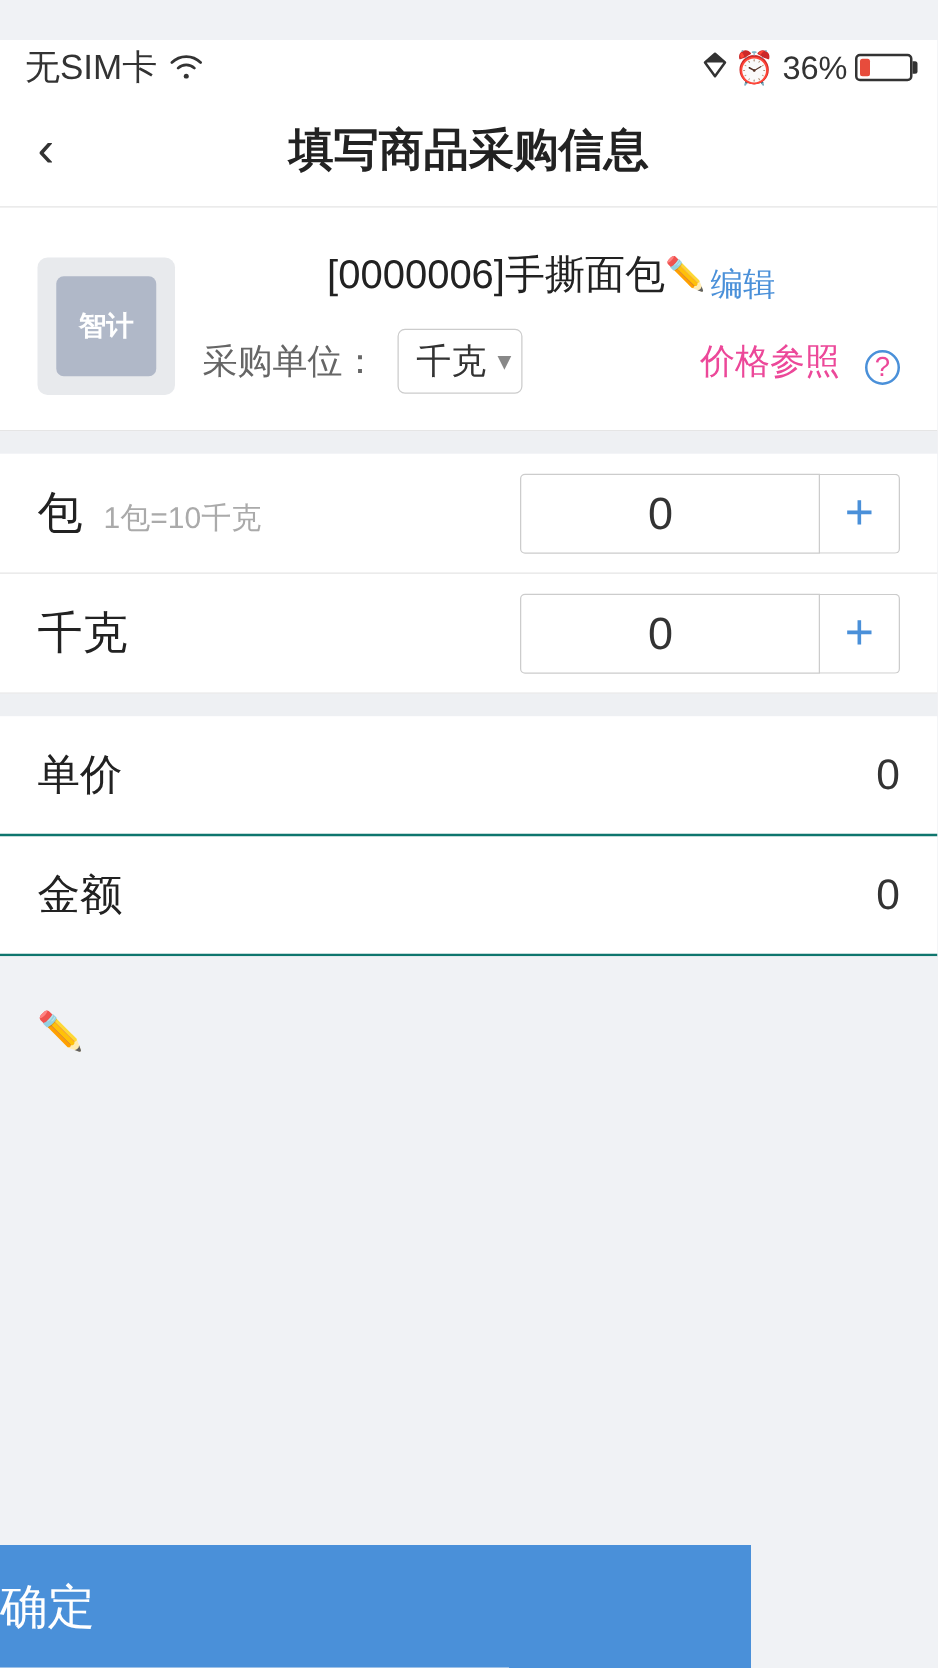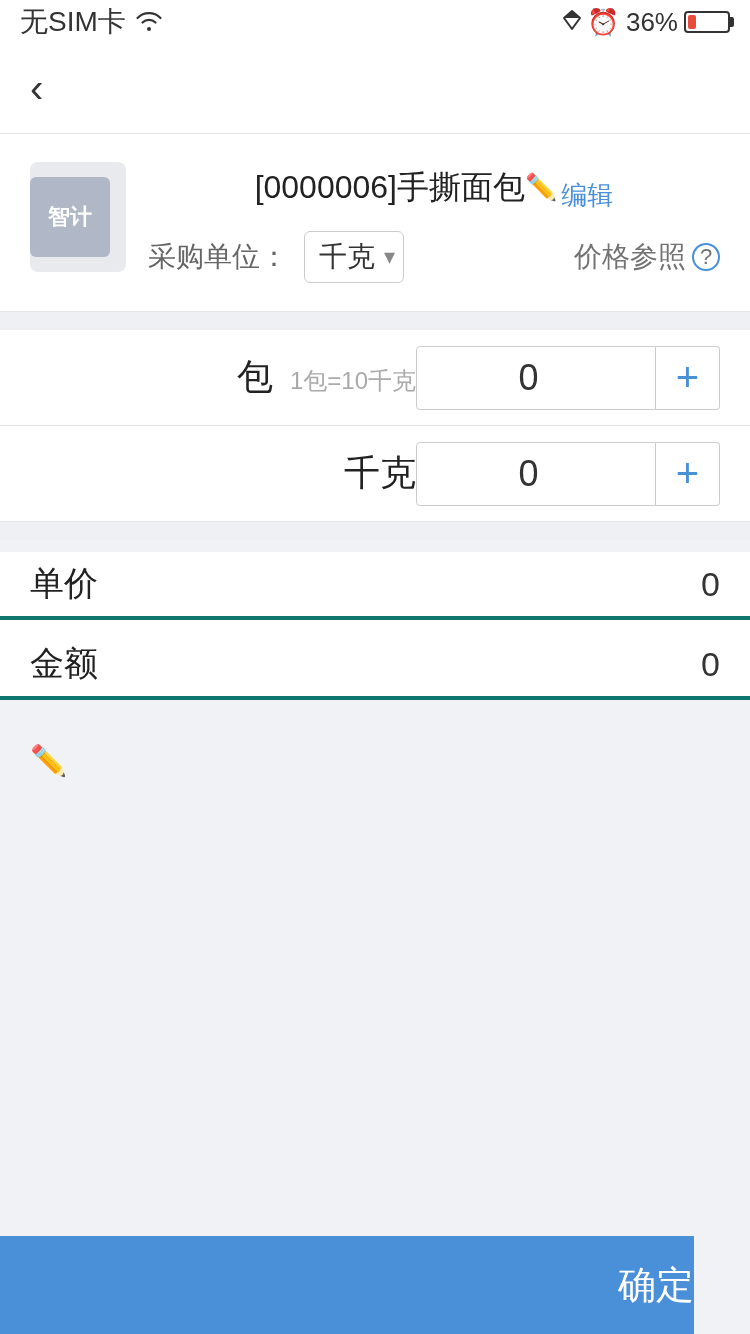--- a/index.html
+++ b/index.html
@@ -17,20 +17,21 @@
     .status-bar {
       width: 750px;
       height: 44px;
       background: #fff;
       display: flex;
       align-items: center;
       justify-content: space-between;
       padding: 0 20px;
       font-size: 28px;
       color: #333;
+      margin-top: 32px;
     }
     .status-left { display: flex; align-items: center; gap: 8px; }
     .status-center { font-size: 30px; font-weight: 500; }
     .status-right { display: flex; align-items: center; gap: 6px; font-size: 26px; }
     .battery-icon {
       width: 46px; height: 22px; border: 2px solid #333; border-radius: 4px; position: relative; display: inline-flex; align-items: center; padding: 2px;
     }
     .battery-icon::after { content: ''; position: absolute; right: -6px; top: 50%; transform: translateY(-50%); width: 4px; height: 10px; background: #333; border-radius: 0 2px 2px 0; }
     .battery-fill { height: 100%; background: #e74c3c; border-radius: 2px; width: 20%; }
 
@@ -57,53 +58,54 @@
     .product-card {
       background: #fff;
       margin: 0;
       padding: 28px 30px;
       display: flex;
       align-items: flex-start;
       gap: 22px;
       border-bottom: 1px solid #e5e5e5;
     }
     .product-thumb {
-      width: 96px; height: 110px;
+      width: 110px; height: 110px;
       background: #e8eaed;
       border-radius: 8px;
-      display: flex; align-items: center; justify-content: flex-start;
+      display: flex; align-items: center; justify-content: center;
       flex-shrink: 0;
       overflow: hidden;
+      margin-top: 12px;
     }
     .product-thumb-inner {
       width: 80px; height: 80px;
       background: #b0b8c8;
       border-radius: 6px;
       display: flex; align-items: center; justify-content: center;
       color: #fff; font-size: 24px; font-weight: bold;
     }
     .product-info { flex: 1; }
     .product-name-row {
       display: flex; align-items: center; justify-content: center; margin-bottom: 18px;
     }
     .product-name { font-size: 32px; color: #222; font-weight: 500; }
     .edit-btn { font-size: 26px; color: #4a90d9; display: flex; align-items: center; gap: 4px; cursor: pointer; }
     .product-unit-row { display: flex; align-items: center; gap: 16px; }
     .unit-label { font-size: 28px; color: #666; }
     .unit-select-wrap { position: relative; display: inline-flex; align-items: center; border: 1px solid #ccc; border-radius: 6px; padding: 6px 28px 6px 14px; background: #fff; }
     .unit-select-wrap::after { content: '▾'; position: absolute; right: 8px; font-size: 22px; color: #888; }
-    .price-ref { font-size: 28px; color: #737373; margin-left: auto; display: flex; align-items: center; gap: 6px; cursor: pointer; }
+    .price-ref { font-size: 28px; color: #ec4899; margin-left: auto; display: flex; align-items: flex-end; gap: 20px; cursor: pointer; }
 
     
     .section-divider { height: 18px; background: #eef0f3; }
 
     
     .input-section { background: #fff; }
     .input-row {
-      display: flex; align-items: center; justify-content: flex-end;
+      display: flex; align-items: center; justify-content: space-between;
       padding: 0 30px;
       height: 96px;
       border-bottom: 1px solid #e5e5e5;
     }
     .input-label { font-size: 36px; color: #222; font-weight: 400; }
     .input-sub { font-size: 24px; color: #aaa; margin-left: 8px; }
     .input-right { display: flex; align-items: center; gap: 0; }
     .qty-input {
       width: 240px; height: 64px;
       border: 1px solid #ccc; border-radius: 0;
@@ -133,46 +135,45 @@
       border: 1px solid #4a90d9; border-radius: 8px;
       padding: 12px 32px;
       font-size: 30px; color: #4a90d9;
       background: #fff; cursor: pointer;
     }
 
     
     .price-section { background: #fff; margin-top: 0; }
     .price-row {
       display: flex; align-items: center; justify-content: space-between;
-      padding: 0 30px; height: 68px;
-      border-bottom: 4px solid #0f766e;
-      margin-top: 12px;
+      padding: 0 30px; height: 96px;
+      border-bottom: 2px solid #0f766e;
     }
     .price-label { font-size: 34px; color: #222; }
     .price-value { font-size: 34px; color: #333; }
 
     
     .note-section {
       background: #f0f2f5;
       padding: 28px 30px;
       display: flex; align-items: center; gap: 14px;
       min-height: 120px;
     }
     .note-icon { font-size: 30px; color: #aaa; }
     .note-placeholder { font-size: 30px; color: #bbb; }
 
     
     .bottom-space { flex: 1; background: #f0f2f5; min-height: 300px; }
 
     
     .confirm-btn-wrap {
-      position: fixed; bottom: 0; left: 0; width: 694px;
+      position: fixed; bottom: 0; left: 0; width: 600px;
       background: #4a90d9;
       height: 98px;
-      display: flex; align-items: center; justify-content: flex-end;
+      display: flex; align-items: center; justify-content: flex-start;
       cursor: pointer;
     }
     .confirm-btn-text { font-size: 38px; color: #fff; font-weight: 500; }
   </style>
 </head>
 <body>
 
 <div class="status-bar">
   <div class="status-left">
     <span>无SIM卡</span>
@@ -194,20 +195,21 @@
     <span>⏰</span>
     <span>36%</span>
     <div class="battery-icon">
       <div class="battery-fill"></div>
     </div>
   </div>
 </div>
 
 <div class="nav-bar">
   <div class="nav-back">‹</div>
+  <div class="nav-title">填写商品采购信息</div>
 </div>
 
 <div class="product-card">
   <div class="product-thumb">
     <div class="product-thumb-inner">
       <span style="font-size:22px;color:#fff;">智计</span>
     </div>
   </div>
   <div class="product-info">
     <div class="product-name-row">

